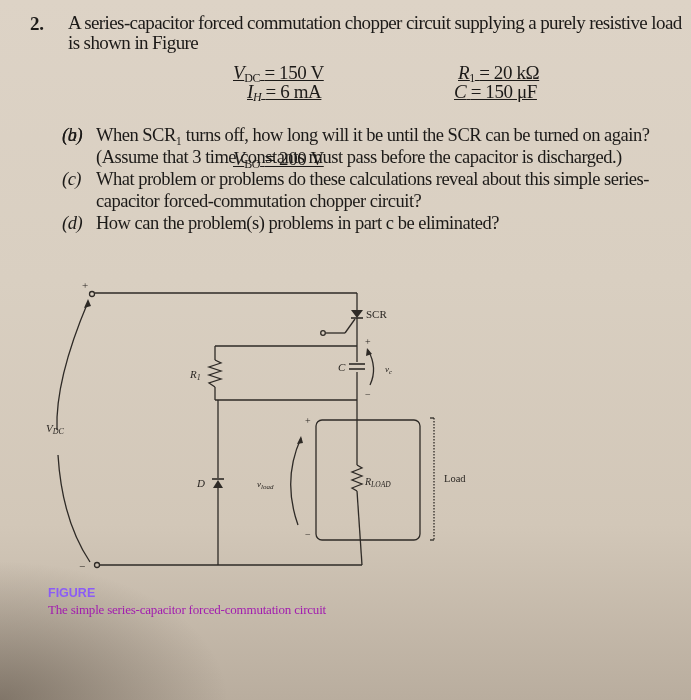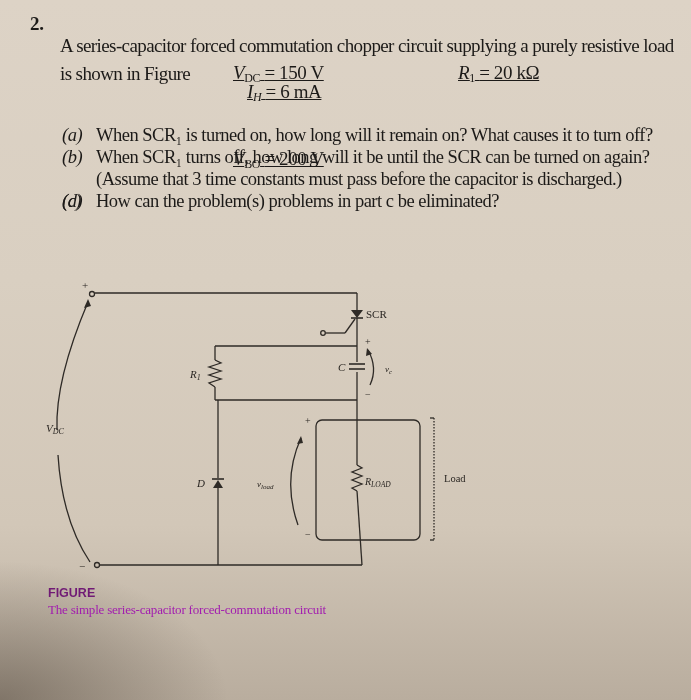--- a/index.html
+++ b/index.html
@@ -8,29 +8,29 @@
     background: linear-gradient(180deg, #ddd3c6 0%, #d9cfc1 40%, #d2c7b8 75%, #b9ad9e 100%);
     font-family: "Liberation Serif", serif; color:#1c1a18;
   }
   .shade {
     position:absolute; left:0; top:560px; width:230px; height:140px;
     background: radial-gradient(ellipse at 0% 100%, rgba(60,50,40,0.45), rgba(60,50,40,0) 70%);
     pointer-events:none;
   }
   .abs { position:absolute; }
   .qnum { left:30px; top:13px; font-size:19px; font-weight:bold; letter-spacing:-0.3px; }
-  .qtext { left:60px; top:13px; width:620px; font-size:19px; line-height:28px; letter-spacing:-0.6px;margin-top:19px; }
+  .qtext { left:68px; top:13px; width:620px; font-size:19px; line-height:20px; letter-spacing:-0.6px; }
   .params { font-size:19px; line-height:19px; letter-spacing:-0.4px;text-decoration:underline; }
   .params .row { white-space:nowrap; height:19px; }
   .it { font-style:italic; }
   sub { font-size:12px; vertical-align:-3px; line-height:0; font-style:normal; }
   .parts { left:62px; top:124px; width:620px; font-size:18.5px; line-height:22px; letter-spacing:-0.5px; }
   .part { position:relative; padding-left:34px; }
   .part .lab { position:absolute; left:0; top:0; font-style:italic; }
-  .cap-title { left:48px; top:586px; font-family:"Liberation Sans", sans-serif; font-weight:bold; font-size:12.5px; color:#701a75; }
+  .cap-title { left:48px; top:586px; font-family:"Liberation Sans", sans-serif; font-weight:bold; font-size:12.5px; color:#8b5cf6; }
   .cap-text { left:48px; top:602px; font-size:13px; color:#a21caf; letter-spacing:-0.2px; }
   svg text { font-family:"Liberation Serif", serif; fill:#2a2622; }
 </style>
 </head>
 <body>
 
 <div class="shade"></div>
 
 <div class="abs qnum">2.</div>
 <div class="abs qtext">A series-capacitor forced commutation chopper circuit supplying a purely resistive load is shown in Figure</div>
@@ -48,33 +48,37 @@
     <span class="it">V</span><sub>BO</sub>
     <span>= 200 V</span>
   </div>
 </div>
 
 <div class="abs params" style="left:386px; top:63px;margin-left:48px;">
   <div class="row" style="padding-left:24px;">
     <span class="it">R</span><sub>1</sub>
     <span>= 20 kΩ</span>
   </div>
+  <div class="row" style="padding-left:20px;">
+    <span class="it">C</span>
+    <span>= 150 μF</span>
+  </div>
 </div>
 
 <div class="abs parts">
   <div class="part">
     <span class="lab">(a)</span>
-    <span>When SCR₁ is turned on, how long will it remain on? What causes it to turn off?</span>
   </div>
   <div class="part">
     <span class="lab">(b)</span>
     <span>When SCR₁ turns off, how long will it be until the SCR can be turned on again? (Assume that 3 time constants must pass before the capacitor is discharged.)</span>
   </div>
   <div class="part">
     <span class="lab">(c)</span>
+    <span>What problem or problems do these calculations reveal about this simple series-capacitor forced-commutation chopper circuit?</span>
   </div>
   <div class="part">
     <span class="lab">(d)</span>
     <span>How can the problem(s) problems in part c be eliminated?</span>
   </div>
 </div>
 
 <svg class="abs" style="left:0; top:0;" width="691" height="700" viewBox="0 0 691 700">
   <g stroke="#2e2a26" stroke-width="1.3" fill="none">
 

